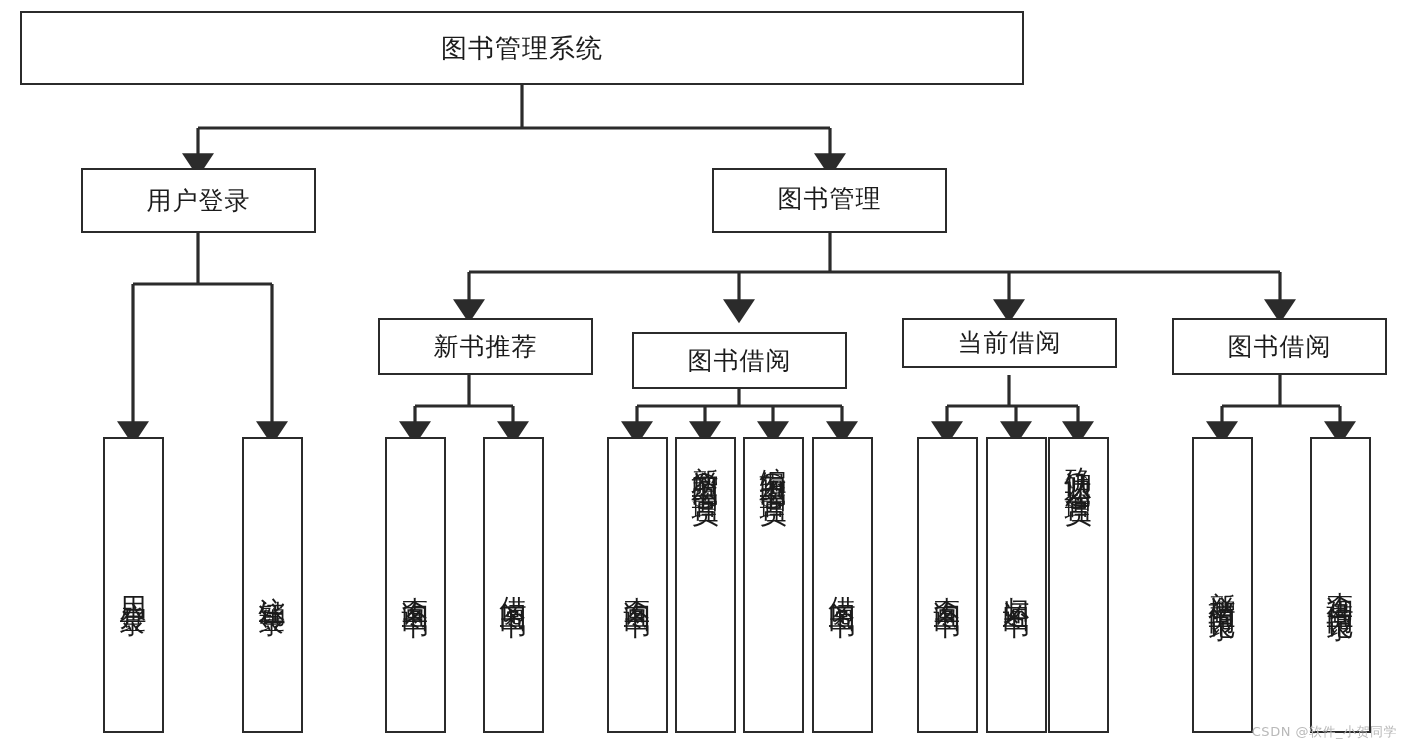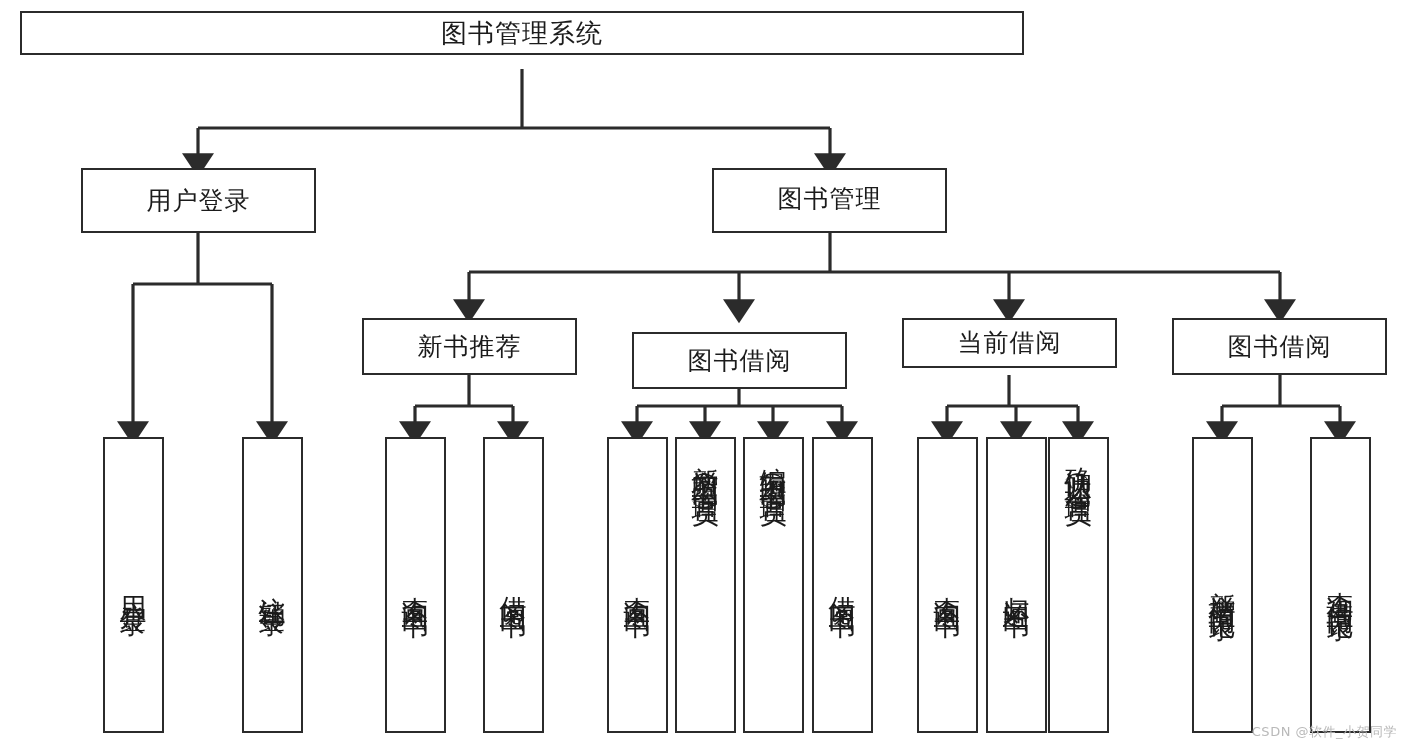--- a/index.html
+++ b/index.html
@@ -127,32 +127,32 @@
       <path d="M1016,406 L1016,425" marker-end="url(#arr)"></path>
       <path d="M1078,406 L1078,425" marker-end="url(#arr)"></path>
 
       <path d="M1280,375 L1280,406"></path>
       <path d="M1222,406 L1340,406"></path>
       <path d="M1222,406 L1222,425" marker-end="url(#arr)"></path>
       <path d="M1340,406 L1340,425" marker-end="url(#arr)"></path>
     </g>
   </svg>
 
-  <div class="node h root" style="left:20px; top:11px; width:1004px; height:44px;">
+  <div class="node h root" style="left:20px; top:11px; width:1004px; height:74px;">
     <span class="lbl">图书管理系统</span>
   </div>
 
   <div class="node h" style="left:81px; top:168px; width:235px; height:65px;">
     <span class="lbl">用户登录</span>
   </div>
   <div class="node h" style="left:712px; top:168px; width:235px; height:65px;font-family:Liberation Mono, monospace;">
     <span class="lbl">图书管理</span>
   </div>
 
-  <div class="node h" style="left:362px; top:318px; width:215px; height:57px;">
+  <div class="node h" style="left:378px; top:318px; width:215px; height:57px;">
     <span class="lbl">新书推荐</span>
   </div>
   <div class="node h" style="left:632px; top:332px; width:215px; height:57px;">
     <span class="lbl">图书借阅</span>
   </div>
   <div class="node h" style="left:902px; top:318px; width:215px; height:50px;">
     <span class="lbl">当前借阅</span>
   </div>
   <div class="node h" style="left:1172px; top:318px; width:215px; height:57px;">
     <span class="lbl">图书借阅</span>

